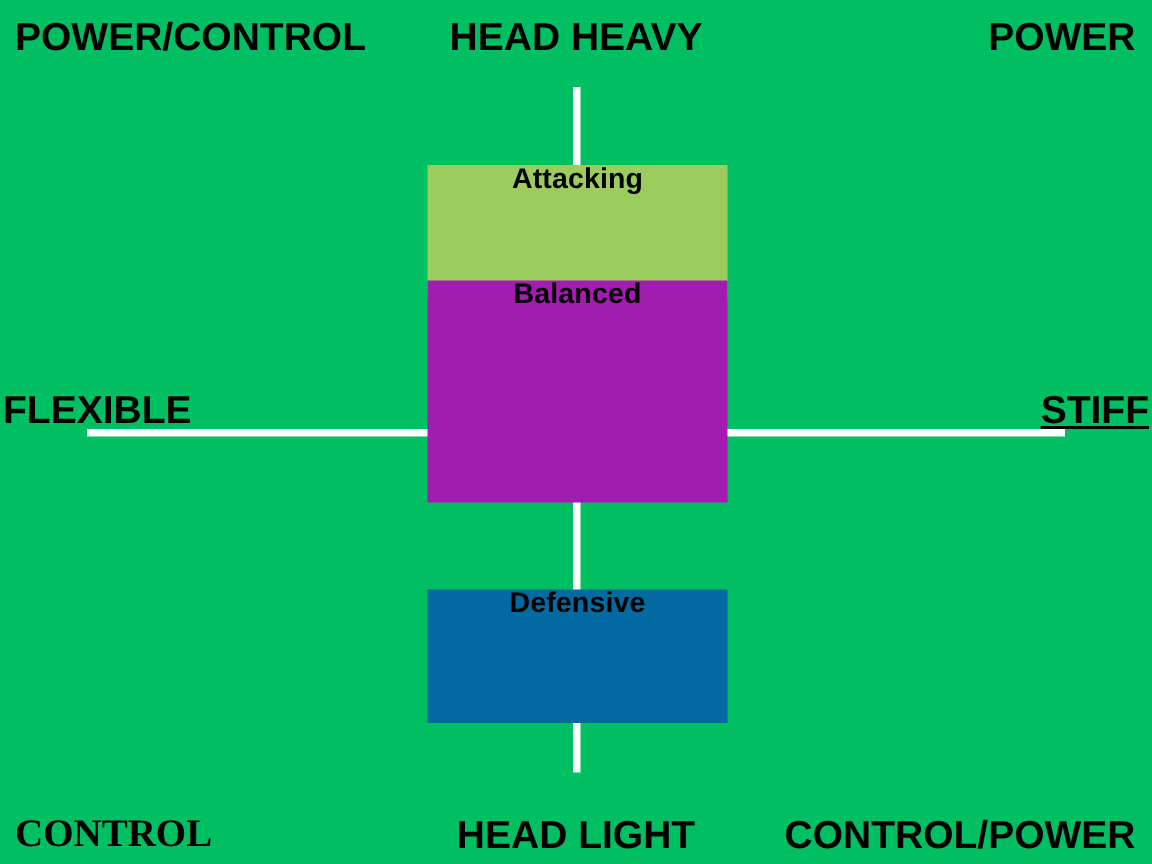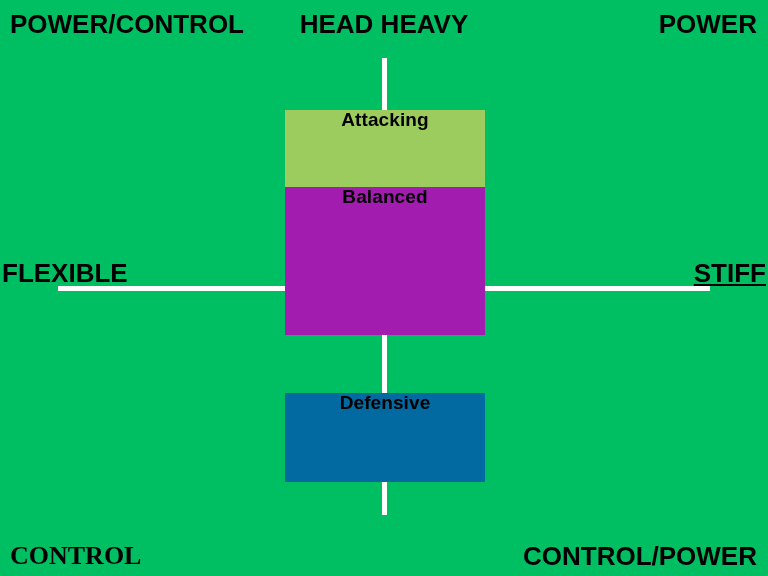--- a/index.html
+++ b/index.html
@@ -111,15 +111,16 @@
   </div>
 
   <div class="axis-label lbl-tl">POWER/CONTROL</div>
   <div class="axis-label lbl-tc">HEAD HEAVY</div>
   <div class="axis-label lbl-tr">POWER</div>
 
   <div class="axis-label lbl-ml">FLEXIBLE</div>
   <div class="axis-label lbl-mr">STIFF</div>
 
   <div class="axis-label lbl-bl">CONTROL</div>
+  <div class="axis-label lbl-bc">HEAD LIGHT</div>
   <div class="axis-label lbl-br">CONTROL/POWER</div>
 
 </div>
 
 </body></html>

